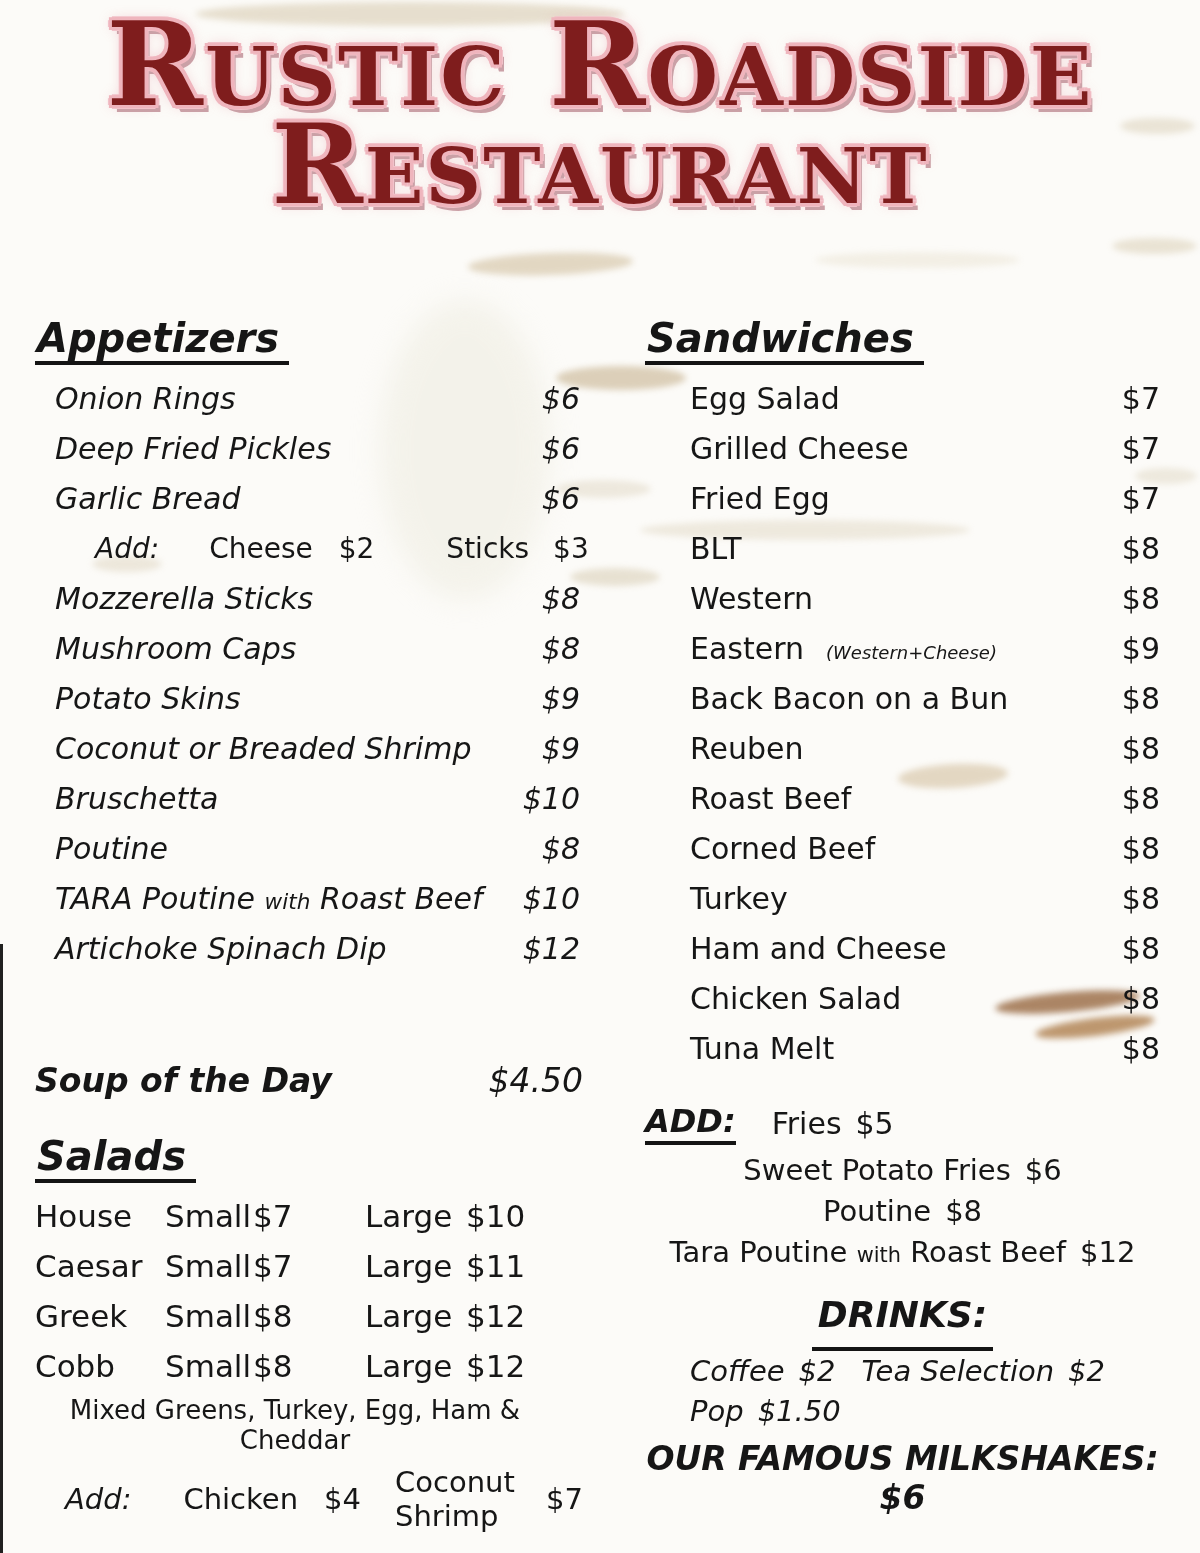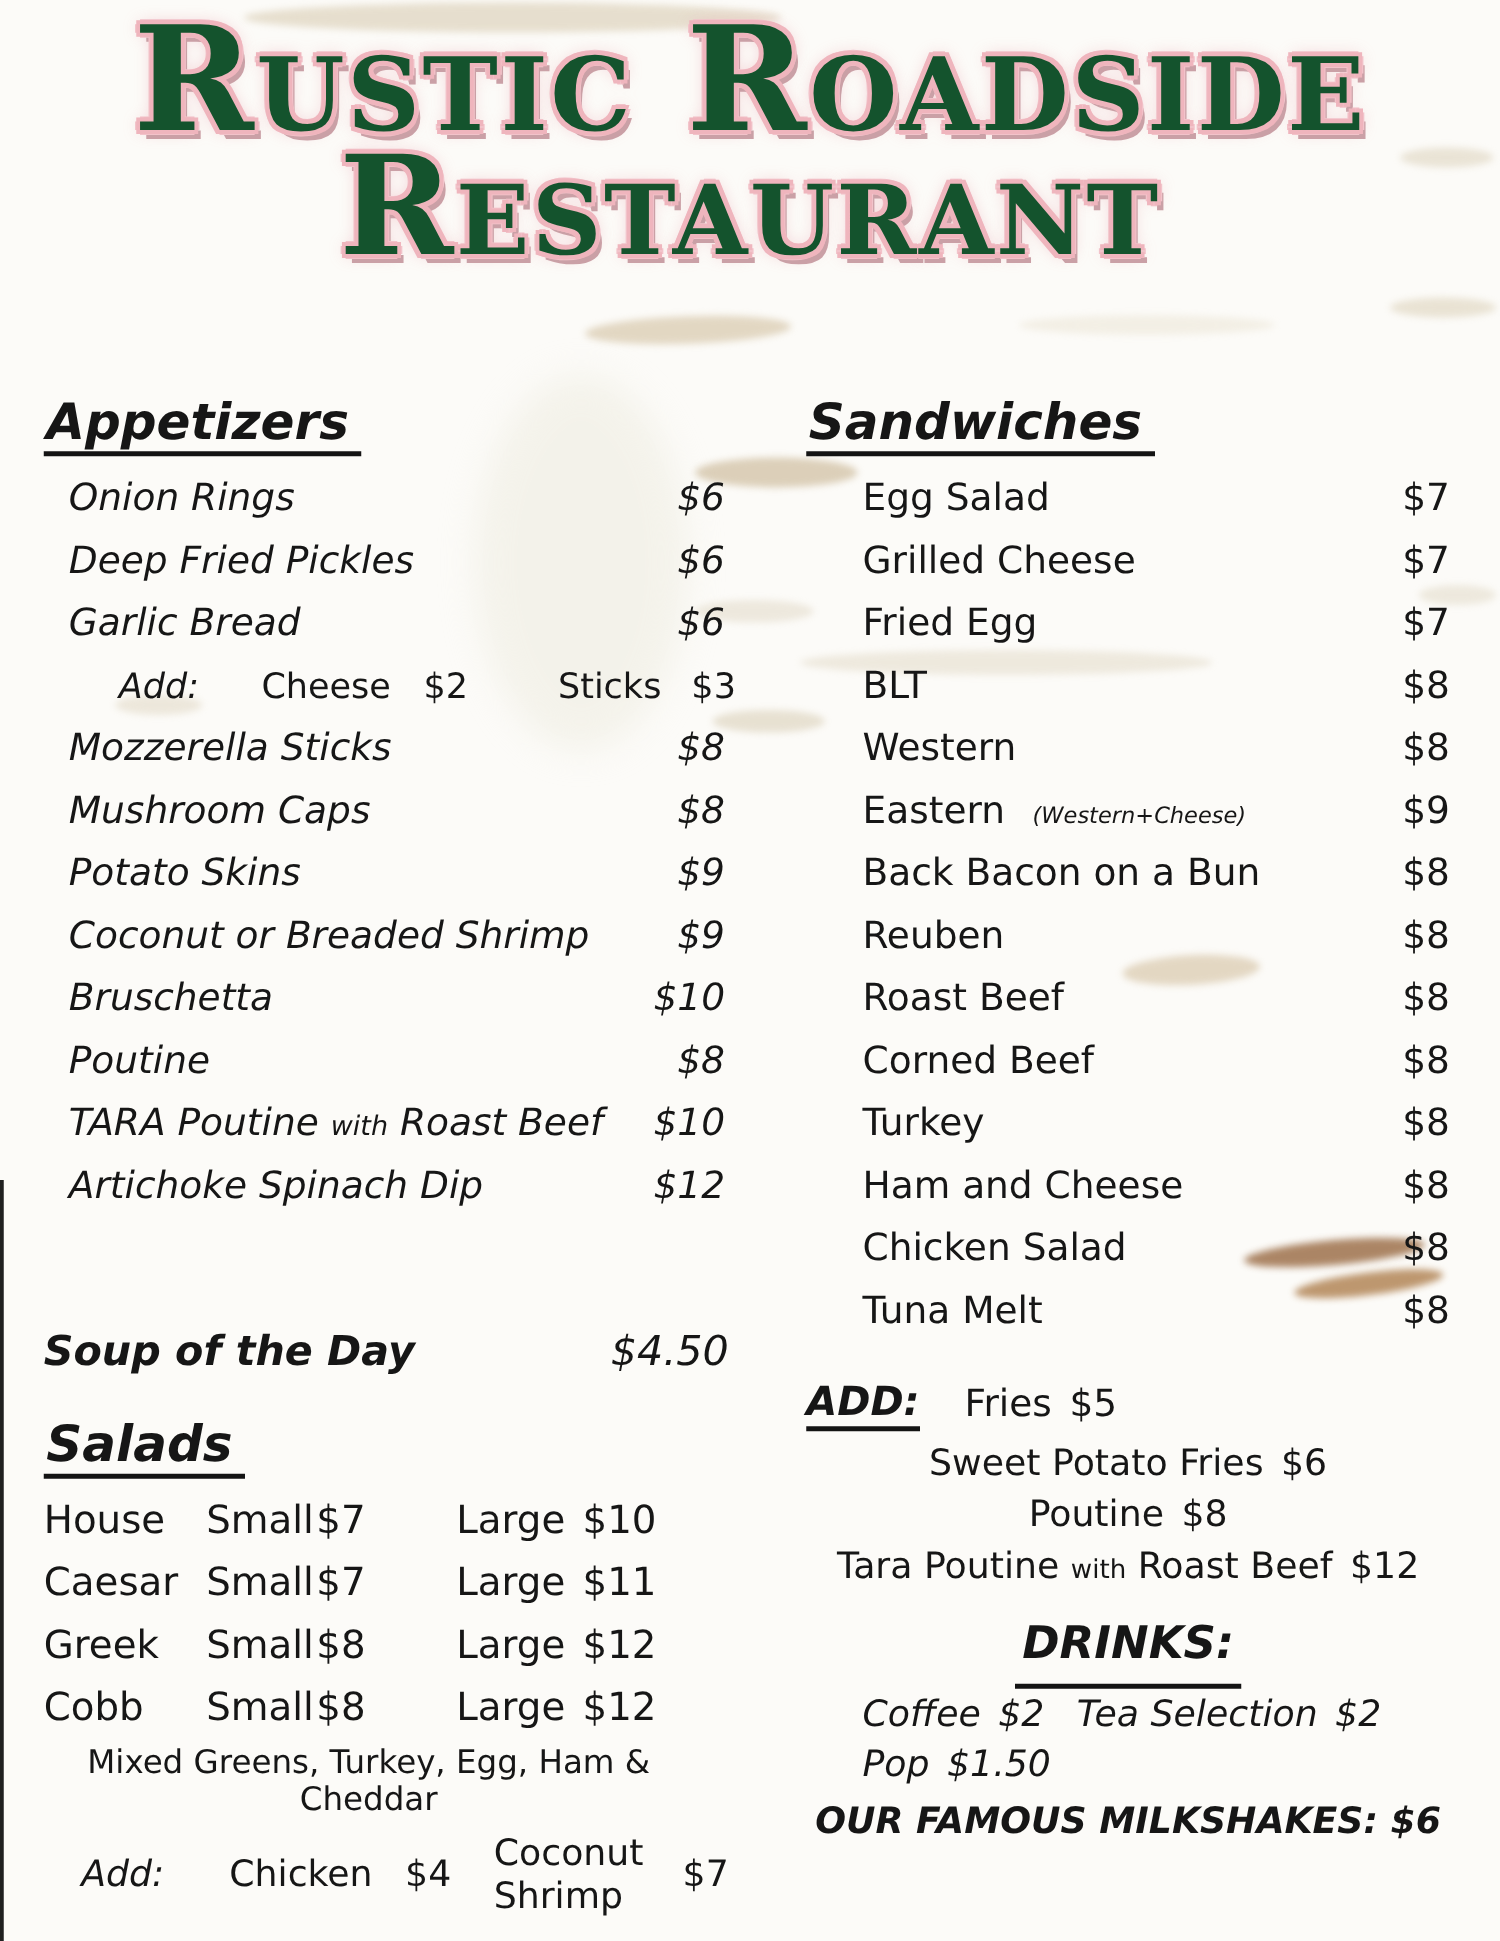--- a/index.html
+++ b/index.html
@@ -5,21 +5,21 @@
   html,body { margin:0; padding:0; }
   .page {
     position:relative; width:1200px; height:1553px;
     background:#fcfbf8;
     font-family:"DejaVu Sans", sans-serif;
     color:#161616; overflow:hidden;
   }
   
   .menu-title { position:absolute; top:6px; left:0; width:100%; text-align:center;
     font-family:"DejaVu Serif", serif; font-weight:bold; font-variant:small-caps;
-    color:#14532d; line-height:1.0; }
+    color:#7f1d1d; line-height:1.0; }
   .menu-title .line1 { font-size:116px; letter-spacing:2px; }
   .menu-title .line2 { font-size:110px; letter-spacing:2px; margin-top:-12px; }
   .menu-title .line1, .menu-title .line2 {
     text-shadow:
       -3px -3px 0 #efb5bd, 3px -3px 0 #efb5bd, -3px 3px 0 #efb5bd, 3px 3px 0 #efb5bd,
       -4px 0 0 #f2c3ca, 4px 0 0 #f2c3ca, 0 -4px 0 #f2c3ca, 0 4px 0 #f2c3ca,
       5px 7px 0 #caa0a6, 0 0 14px rgba(238,178,186,0.75);
   }
   
   .sec-h { display:inline-block; font-size:40px; font-weight:bold; font-style:italic;
@@ -62,21 +62,21 @@
   .add-line { text-align:center; font-size:29px; margin-top:7px; }
   .add-line .p-price { margin-left:14px; }
   
   .drinks { position:absolute; left:645px; top:1294px; width:515px; }
   .drinks-h-wrap { text-align:center; }
   .drinks-h { display:inline-block; font-size:36px; font-weight:bold; font-style:italic;
     border-bottom:4px solid #141414; padding:0 6px 12px 6px; }
   .drow { display:flex; justify-content:space-between; align-items:center;
     font-style:italic; font-size:29px; height:40px; padding:0 55px 0 45px; }
   .drow .p-price { margin-left:14px; }
-  .milkshakes { font-size:29px; font-weight:bold; font-style:italic;
+  .milkshakes { font-size:33px; font-weight:bold; font-style:italic;
     text-align:center; margin-top:8px; }
   
   .stain { position:absolute; border-radius:50%; filter:blur(3px); pointer-events:none; }
   .s1  { left:195px;  top:2px;    width:430px; height:24px; background:#cdbd9c; opacity:.45; }
   .s2  { left:468px;  top:253px;  width:165px; height:22px; background:#c9b48e; opacity:.5; transform:rotate(-2deg); }
   .s3  { left:556px;  top:366px;  width:130px; height:24px; background:#c2ac86; opacity:.55; }
   .s4  { left:556px;  top:480px;  width:95px;  height:18px; background:#d8cdb6; opacity:.4; }
   .s5  { left:640px;  top:520px;  width:330px; height:20px; background:#d5c9ae; opacity:.35; }
   .s6  { left:570px;  top:568px;  width:90px;  height:18px; background:#cfc2a4; opacity:.45; }
   .s7  { left:898px;  top:764px;  width:110px; height:24px; background:#cbb48e; opacity:.5; transform:rotate(-3deg); }

